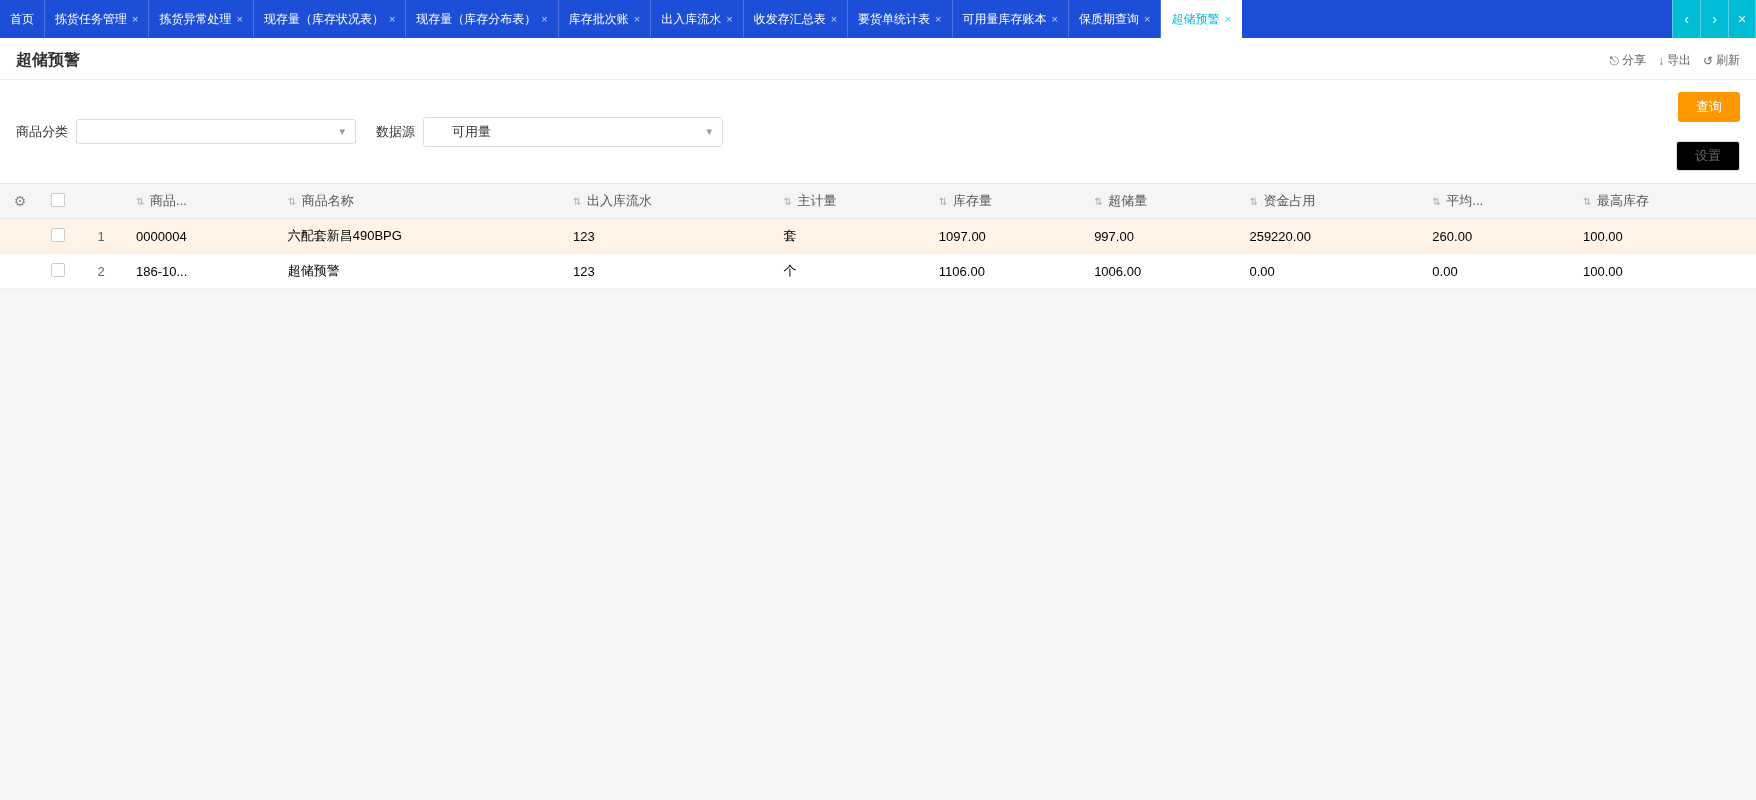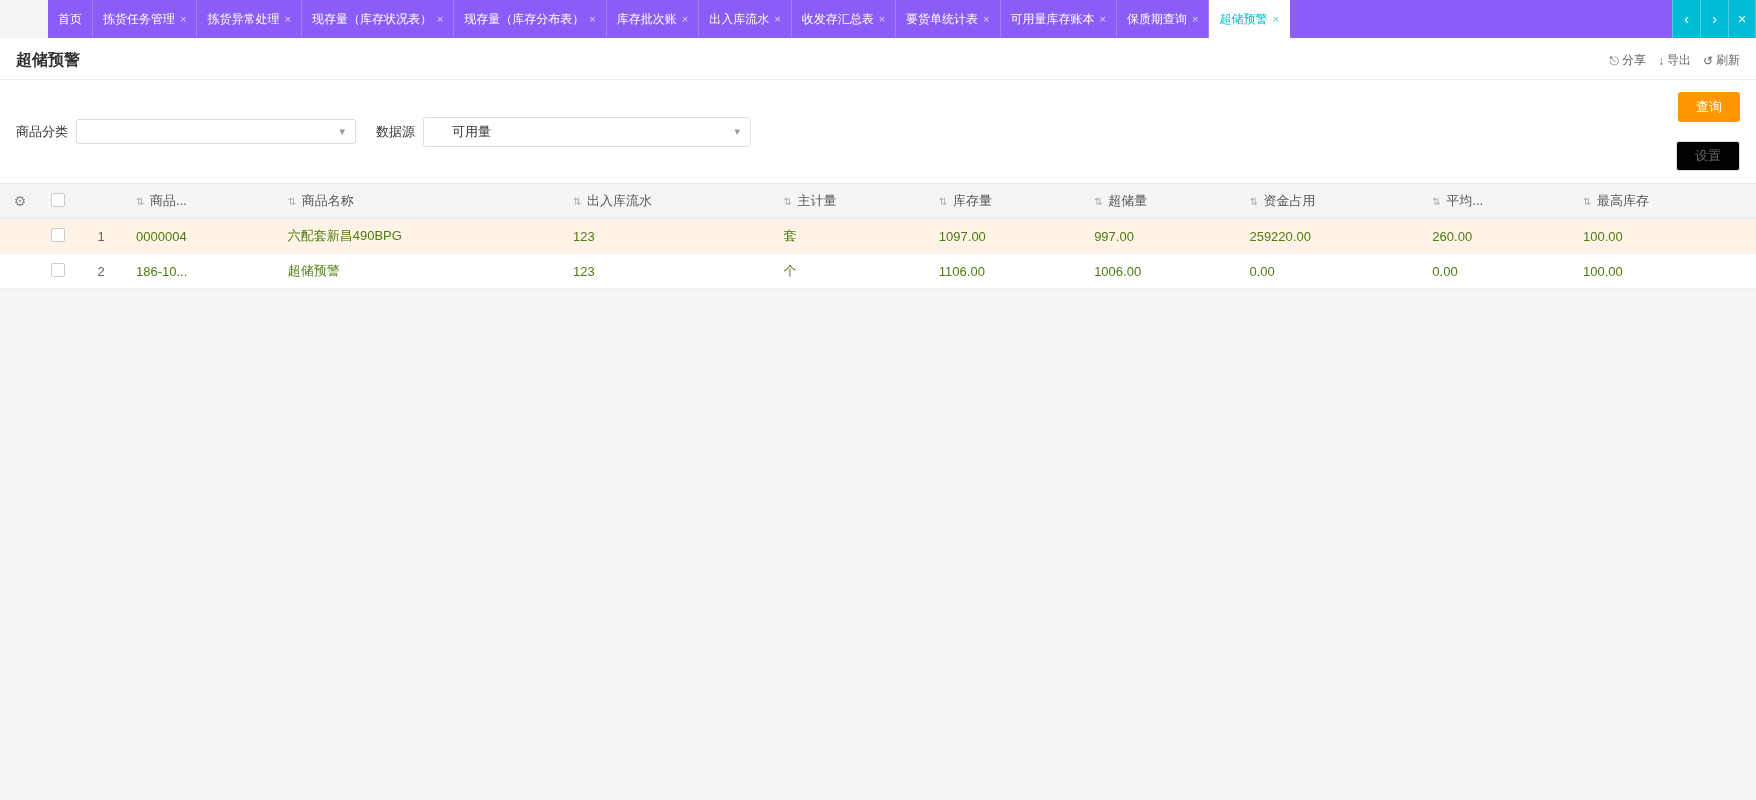--- a/index.html
+++ b/index.html
@@ -1,26 +1,25 @@
 <!DOCTYPE html>
 <html><head>
   <meta charset="utf-8">
   <style>
     * { box-sizing: border-box; margin: 0; padding: 0; }
     body { font-family: 'Microsoft YaHei', Arial, sans-serif; font-size: 13px; background: #f5f5f5; color: #333; }
 
     
     .top-nav {
-      background: #8b5cf6;
+      background: #1d4ed8;
       display: flex;
       align-items: flex-end;
       height: 38px;
       overflow: hidden;
       white-space: nowrap;
-      margin-left: 48px;
     }
     .nav-tab {
       display: inline-flex;
       align-items: center;
       padding: 0 10px;
       height: 38px;
       color: #fff;
       font-size: 12px;
       cursor: pointer;
       border-right: 1px solid rgba(255,255,255,0.2);
@@ -111,21 +110,21 @@
       border-radius: 3px;
       padding: 5px 10px;
       width: 280px;
       background: #fff;
       cursor: pointer;
       font-size: 13px;
       justify-content: space-between;
       color: #999;
     }
     .filter-select-datasource {
-      width: 328px;
+      width: 300px;
       padding-left: 28px;
     }
     .filter-select-text {
       color: #333;
     }
     .chevron {
       color: #999;
       font-size: 11px;
     }
     .btn-query {
@@ -189,21 +188,21 @@
       border-bottom: 1px solid #f0f0f0;
     }
     tbody tr:nth-child(1) {
       background: #fff3e8;
     }
     tbody tr:nth-child(2) {
       background: #fff;
     }
     tbody td {
       padding: 8px 10px;
-      color: #4d7c0f;
+      color: #000000;
       white-space: nowrap;
     }
     .th-index {
       width: 50px;
       text-align: center;
     }
     .td-index {
       text-align: center;
       color: #666;
     }

